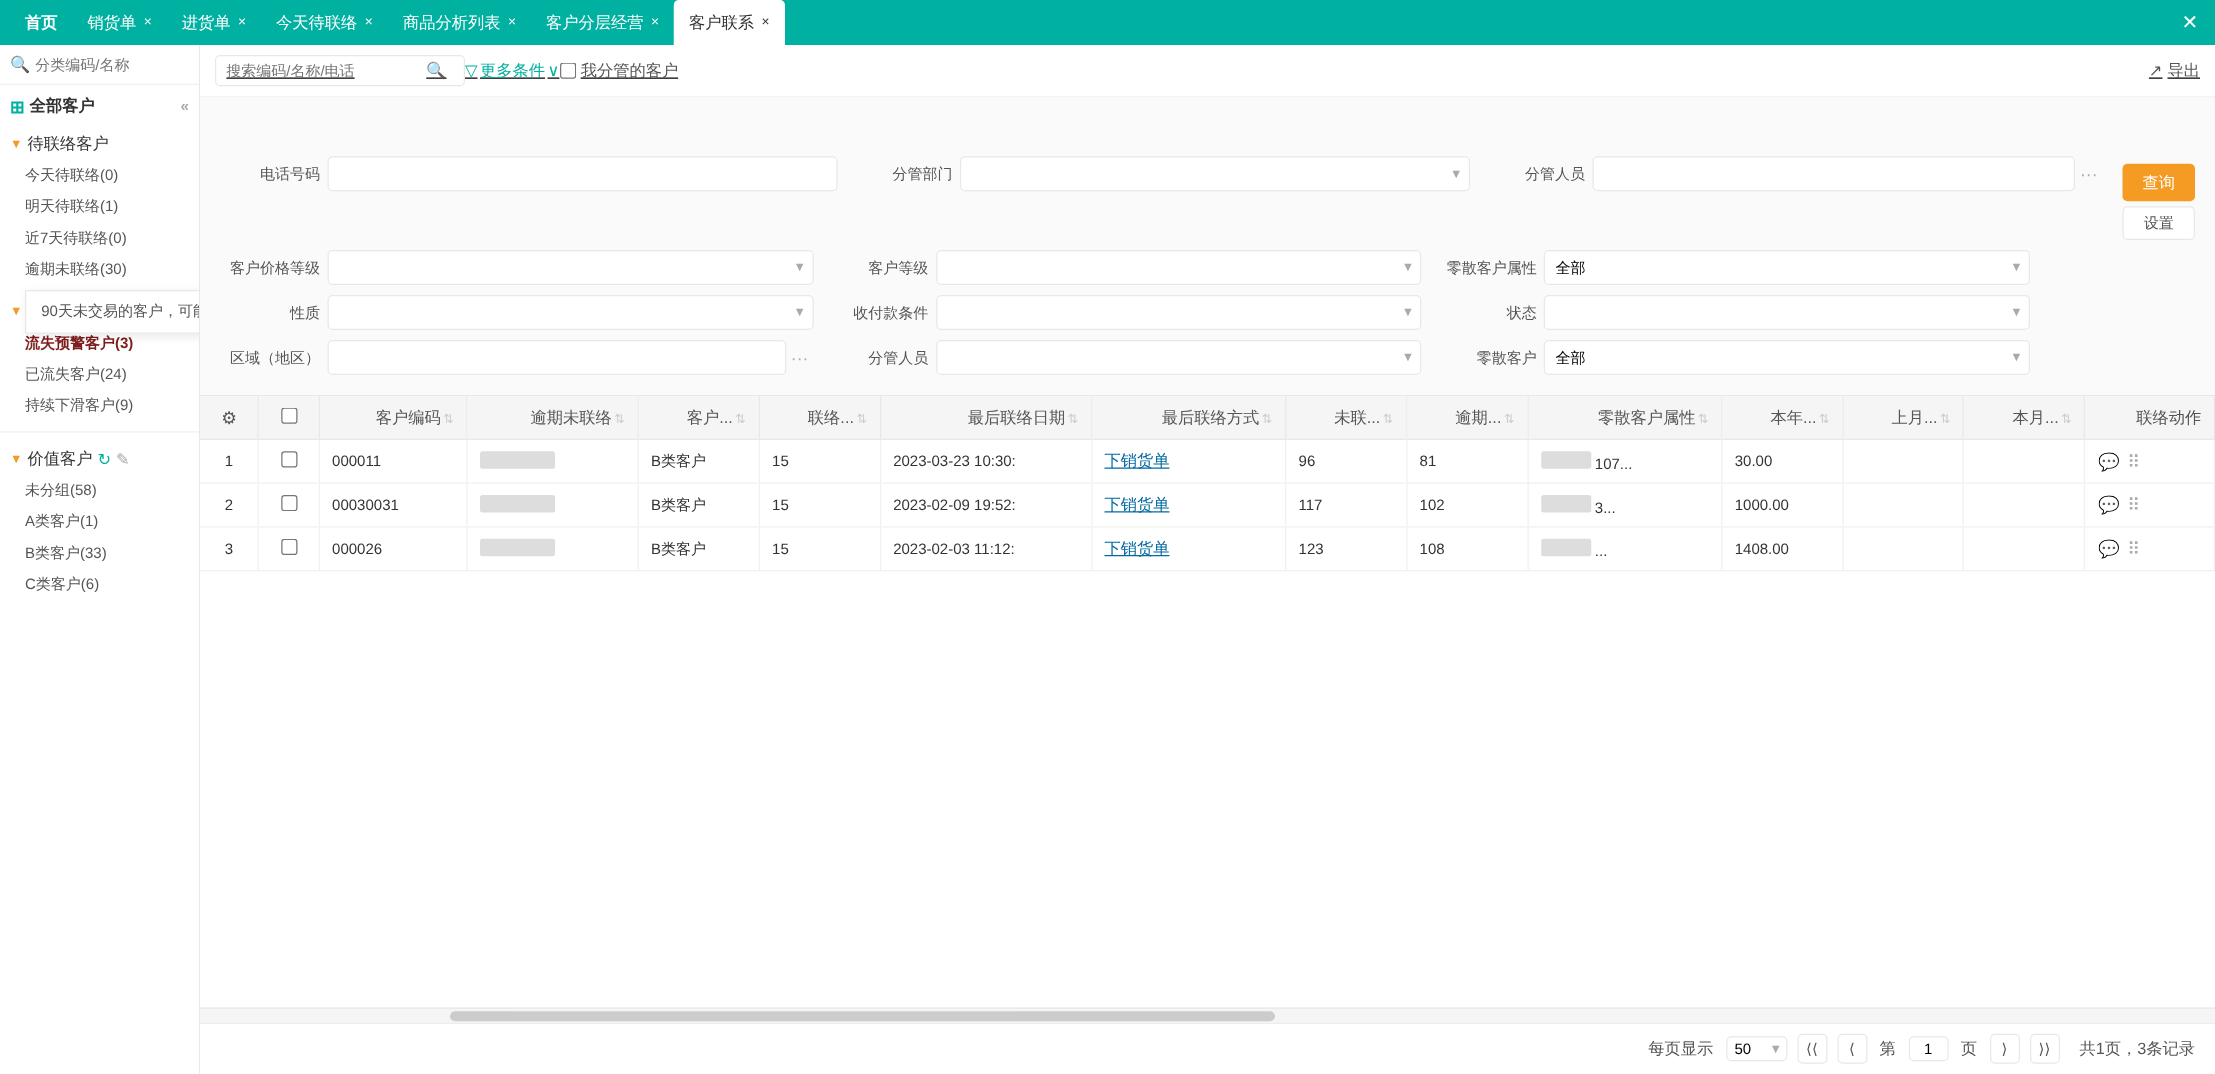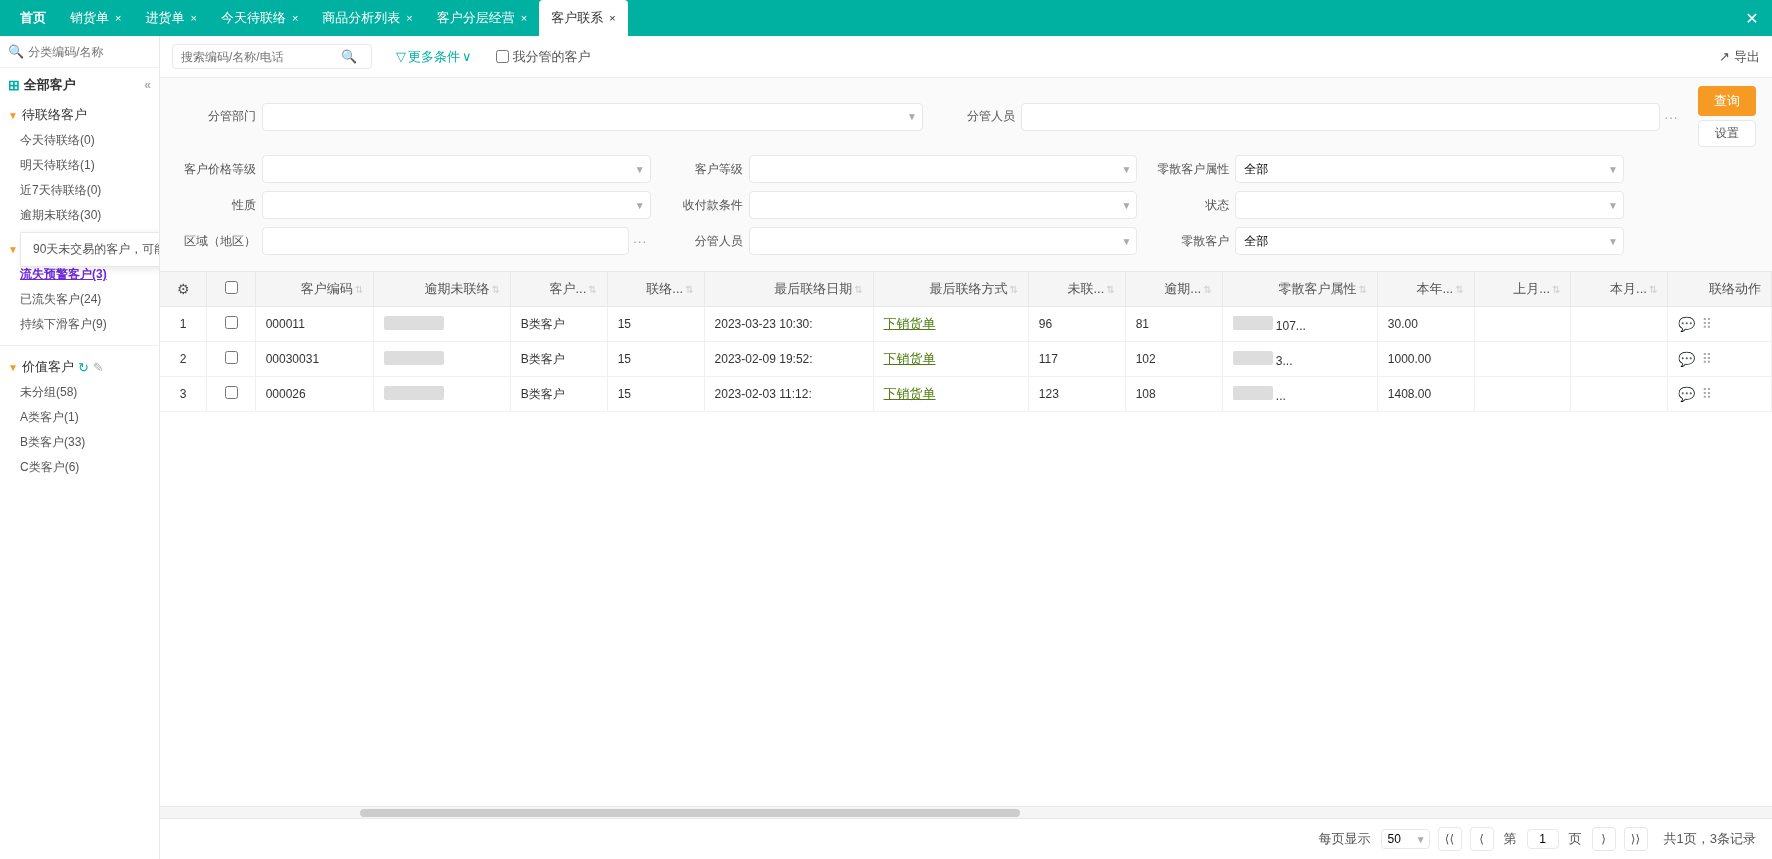--- a/index.html
+++ b/index.html
@@ -115,23 +115,22 @@
       font-size: 10px;
     }
     .sidebar-item {
       padding: 4px 8px 4px 20px;
       font-size: 12px;
       color: #555;
       cursor: pointer;
       white-space: nowrap;
     }
     .sidebar-item.active {
-      color: #6d28d9;
+      color: #7f1d1d;
       font-weight: bold;
-      text-decoration: underline;
     }
     .tooltip-box {
       position: relative;
     }
     .tooltip-text {
       position: absolute;
       left: 20px;
       top: 0;
       background: white;
       border: 1px solid #e8e8e8;
@@ -152,21 +151,22 @@
       overflow: hidden;
       background: white;
     }
 
     
     .filter-bar {
       display: flex;
       align-items: center;
       padding: 8px 12px;
       border-bottom: 1px solid #f0f0f0;
-      gap: 24px;
+      gap: 0;
+      text-decoration: underline;
     }
     .filter-search-box {
       display: flex;
       align-items: center;
       border: 1px solid #e8e8e8;
       border-radius: 4px;
       padding: 4px 8px;
       min-width: 200px;
     }
     .filter-search-box input {
@@ -271,20 +271,21 @@
       padding: 0 4px;
     }
     .query-btn {
       background: #f59a23;
       color: white;
       border: none;
       border-radius: 4px;
       padding: 6px 16px;
       cursor: pointer;
       font-size: 13px;
+      margin-top: 45px;
     }
     .settings-btn {
       background: white;
       color: #555;
       border: 1px solid #e8e8e8;
       border-radius: 4px;
       padding: 4px 10px;
       cursor: pointer;
       font-size: 12px;
     }
@@ -326,21 +327,21 @@
       background: white;
     }
     tbody td {
       padding: 8px 10px;
       font-size: 12px;
       color: #333;
       white-space: nowrap;
       border-right: 1px solid #f0f0f0;
     }
     tbody td.center { text-align: center; }
-    .link-text { color: #4d7c0f; text-decoration: underline; cursor: pointer; }
+    .link-text { color: #0369a1; text-decoration: underline; cursor: pointer; }
     .blurred { background: #ddd; height: 14px; border-radius: 2px; display: inline-block; }
     .action-icons {
       display: flex;
       gap: 6px;
       align-items: center;
     }
     .action-icon {
       color: #aaa;
       cursor: pointer;
       font-size: 14px;
@@ -530,20 +531,24 @@
       <div class="filter-spacer"></div>
       <div class="export-btn">
         <span>↗</span>
         <span>导出</span>
       </div>
     </div>
 
     <div class="advanced-filter">
 
       <div class="filter-row">
+        <div class="filter-field">
+          <span class="filter-field-label">电话号码</span>
+          <input class="filter-field-input" type="text" style="">
+        </div>
         <div class="filter-field">
           <span class="filter-field-label">分管部门</span>
           <div class="filter-select-wrapper">
             <select class="filter-select"></select>
             <span class="filter-select-arrow">▼</span>
           </div>
         </div>
         <div class="filter-field">
           <span class="filter-field-label">分管人员</span>
           <div class="filter-select-wrapper">

